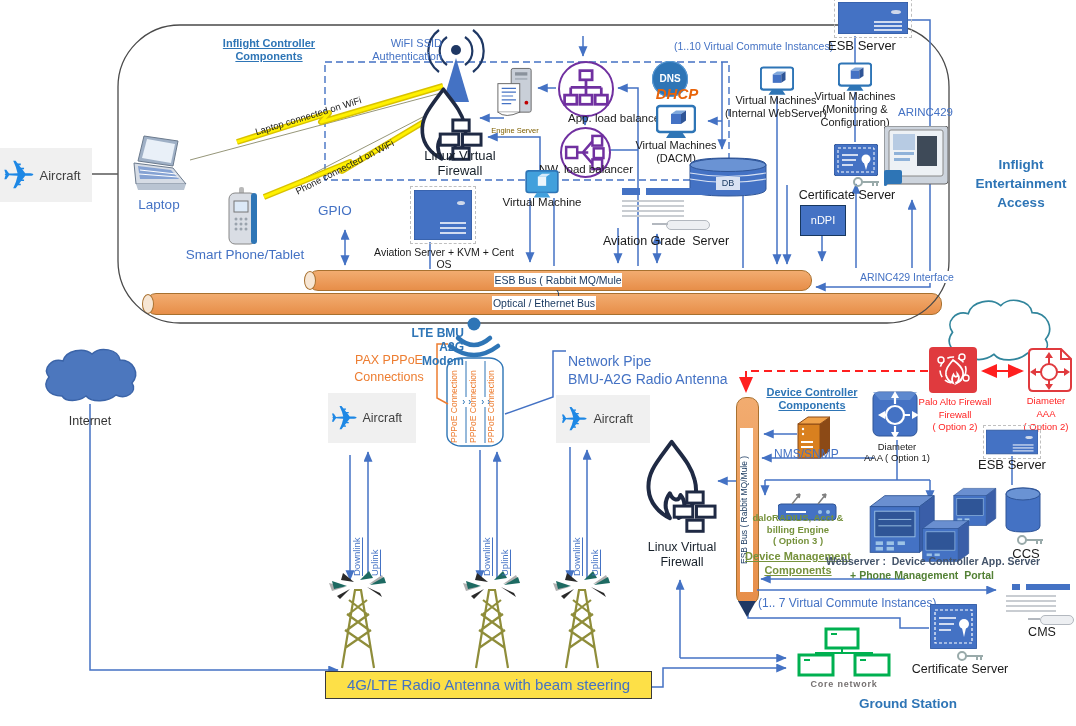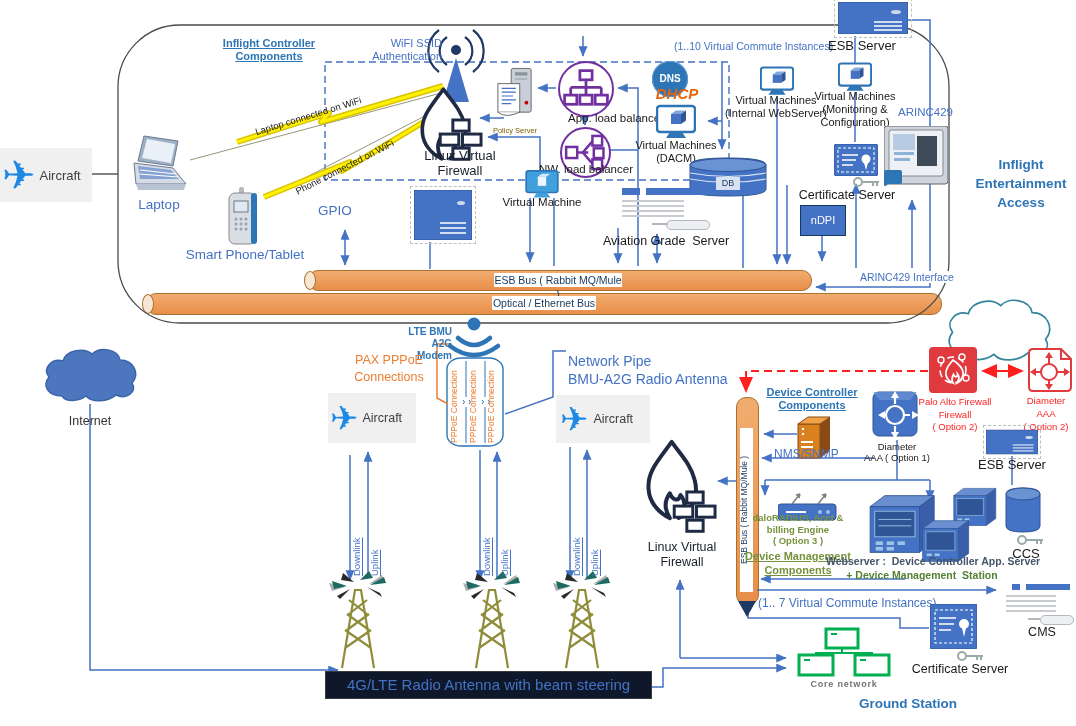--- a/index.html
+++ b/index.html
@@ -270,21 +270,21 @@
 
   <svg class="abs" style="left:496px;top:66px" width="38" height="60" viewBox="0 0 40 62">
     <rect x="16" y="2" width="21" height="46" rx="2" fill="#C9CFD8" stroke="#666"></rect>
     <rect x="20" y="6" width="13" height="3.5" fill="#8a929c"></rect>
       <rect x="20" y="12" width="13" height="2" fill="#aab2bc"></rect>
     <circle cx="32" cy="38" r="2" fill="#C00000"></circle>
     <rect x="2" y="18" width="23" height="30" fill="#fff" stroke="#666"></rect>
     <path d="M6 23 L21 23 M6 27 L21 27 M6 31 L18 31 M6 35 L21 35 M6 39 L16 39" stroke="#4472C4" stroke-width="1.3"></path>
     <path d="M2 48 Q10 55 25 48" fill="#fff" stroke="#666"></path>
   </svg>
-  <div class="lbl c" style="left:486px;top:127px;width:58px;font-size:7.5px;color:#7F6000">Policy Server</div>
+  <div class="lbl c" style="left:486px;top:127px;width:58px;font-size:7.5px;color:#7F6000">Engine Server</div>
 
   <div class="circ" style="left:558px;top:61px;width:52px;height:52px">
     <svg width="52" height="52" viewBox="0 0 34 34">
       <g stroke="#7030A0" stroke-width="1.8" fill="none">
         <rect x="13" y="5" width="8" height="6"></rect>
         <path d="M17 11 L17 16 M7 16 L27 16 M7 16 L7 21 M17 16 L17 21 M27 16 L27 21"></path>
         <rect x="3" y="21" width="8" height="6"></rect>
           <rect x="13" y="21" width="8" height="6"></rect>
           <rect x="23" y="21" width="8" height="6"></rect>
       </g>
@@ -402,20 +402,21 @@
     <div>Access</div>
   </div>
 
   <div class="abs" style="left:414px;top:190px;width:58px;height:50px;outline:1px dashed #BFBFBF;outline-offset:3px">
     <svg width="58" height="50" viewBox="0 0 58 50">
         <rect width="58" height="50" fill="#4472C4" stroke="#2F5597"></rect>
         <ellipse cx="47" cy="13" rx="4" ry="2" fill="#CFD8EA"></ellipse>
         <path d="M26 33 L52 33 M26 38 L52 38 M26 43 L52 43" stroke="#fff" stroke-width="1.3"></path>
       </svg>
   </div>
+  <div class="lbl c" style="left:368px;top:246px;width:152px;font-size:10.5px">Aviation Server + KVM + Cent OS</div>
 
   <div class="abs" style="left:622px;top:186px;width:90px;height:44px">
     <div style="position:absolute;left:0;top:2px;width:18px;height:7px;background:#4472C4"></div>
     <div style="position:absolute;left:24px;top:2px;width:62px;height:7px;background:#4472C4"></div>
     <div style="position:absolute;left:0;top:14px;width:62px;height:2px;background:#C9CDD2"></div>
     <div style="position:absolute;left:0;top:19px;width:62px;height:2px;background:#C9CDD2"></div>
     <div style="position:absolute;left:0;top:24px;width:62px;height:2px;background:#C9CDD2"></div>
     <div style="position:absolute;left:0;top:29px;width:62px;height:2px;background:#C9CDD2"></div>
     <div style="position:absolute;left:44px;top:34px;width:42px;height:8px;border:1.5px solid #B3B8BF;border-radius:5px;background:#EDEFF2"></div>
     <div style="position:absolute;left:30px;top:37px;width:16px;height:2px;background:#B3B8BF"></div>
@@ -433,21 +434,21 @@
   <div class="chip" style="left:494px;top:272.5px;width:128px;height:14px;font-size:10.5px;line-height:14px">
     <span>ESB Bus ( Rabbit MQ/Mule )</span>
   </div>
   <div class="chip" style="left:492px;top:296px;width:104px;height:14px;font-size:10.5px;line-height:14px">
     <span>Optical / Ethernet Bus</span>
   </div>
   <div class="lbl blue" style="left:860px;top:271px;width:100px;font-size:10.5px;background:#fff">ARINC429 Interface</div>
 
   <div class="lbl c" style="left:62px;top:414px;width:56px;font-size:12.5px;color:#333">Internet</div>
 
-  <div class="lbl dblue b r" style="left:398px;top:326px;width:54px;font-size:10px">
+  <div class="lbl dblue b r" style="left:410px;top:326px;width:54px;font-size:12px">
     <div>LTE BMU</div>
     <div>A2G Modem</div>
   </div>
 
   <div class="lbl org c" style="left:346px;top:352px;width:86px;font-size:12.5px;line-height:17px">
     <div>PAX PPPoE</div>
     <div>Connections</div>
   </div>
 
   <div class="vlab org" style="left:450px;top:363px;height:80px;font-size:8.5px">PPPoE Connection</div>
@@ -618,21 +619,21 @@
     <polygon points="8,16 62,16 78,4 24,4" fill="#6A8FD0" stroke="#2F5597"></polygon>
     <polygon points="62,16 78,4 78,54 62,66" fill="#3A5EA8" stroke="#2F5597"></polygon>
     <rect x="8" y="16" width="54" height="50" fill="#4472C4" stroke="#2F5597"></rect>
     <rect x="13" y="21" width="44" height="28" fill="#2F5597" stroke="#9DC3E6"></rect>
     <g fill="#9DC3E6">
         <rect x="14" y="54" width="8" height="4"></rect>
         <rect x="26" y="54" width="8" height="4"></rect>
       </g>
   </svg>
   <div class="lbl slate b c" style="left:826px;top:555px;width:196px;font-size:10.5px;white-space:pre">Webserver :  Device Controller App. Server</div>
-  <div class="lbl grn2 b c" style="left:844px;top:569px;width:156px;font-size:10.5px;white-space:pre">+ Device Management  Station</div>
+  <div class="lbl grn2 b c" style="left:844px;top:569px;width:156px;font-size:10.5px;white-space:pre">+ Phone Management  Portal</div>
 
   <svg class="abs" style="left:1004px;top:486px" width="38" height="48" viewBox="0 0 38 48">
     <path d="M2 8 Q2 2 19 2 Q36 2 36 8 L36 40 Q36 46 19 46 Q2 46 2 40 Z" fill="#4472C4" stroke="#2F5597"></path>
     <ellipse cx="19" cy="8" rx="17" ry="6" fill="#6A93D4" stroke="#2F5597"></ellipse>
   </svg>
   <svg class="abs" style="left:1016px;top:534px" width="30" height="13" viewBox="0 0 30 13">
     <circle cx="6" cy="6" r="4" fill="none" stroke="#9aa" stroke-width="2"></circle>
       <path d="M10 6 L27 6 M21 6 L21 10 M25 6 L25 10" stroke="#9aa" stroke-width="2"></path>
   </svg>
   <div class="lbl c" style="left:1004px;top:546px;width:44px;font-size:13px">CCS</div>
@@ -660,17 +661,17 @@
   </svg>
   <svg class="abs" style="left:956px;top:650px" width="30" height="13" viewBox="0 0 30 13">
     <circle cx="6" cy="6" r="4" fill="none" stroke="#9aa" stroke-width="2"></circle>
       <path d="M10 6 L27 6 M21 6 L21 10 M25 6 L25 10" stroke="#9aa" stroke-width="2"></path>
   </svg>
   <div class="lbl c" style="left:906px;top:662px;width:108px;font-size:12.5px">Certificate Server</div>
 
   <div class="lbl b c" style="left:798px;top:679px;width:92px;font-size:9px;color:#767171;letter-spacing:0.8px">Core network</div>
   <div class="lbl dblue b c" style="left:834px;top:696px;width:148px;font-size:13.5px">Ground Station</div>
 
-  <div class="abs" style="left:325px;top:671px;width:325px;height:26px;border:1.5px solid #3a3a3a;background:#0f172a;text-align:center;line-height:26px">
+  <div class="abs" style="left:325px;top:671px;width:325px;height:26px;border:1.5px solid #3a3a3a;background:#fde047;text-align:center;line-height:26px">
     <span class="blue" style="font-size:15px">4G/LTE Radio Antenna with beam steering</span>
   </div>
 
 </div>
 
 </body></html>

